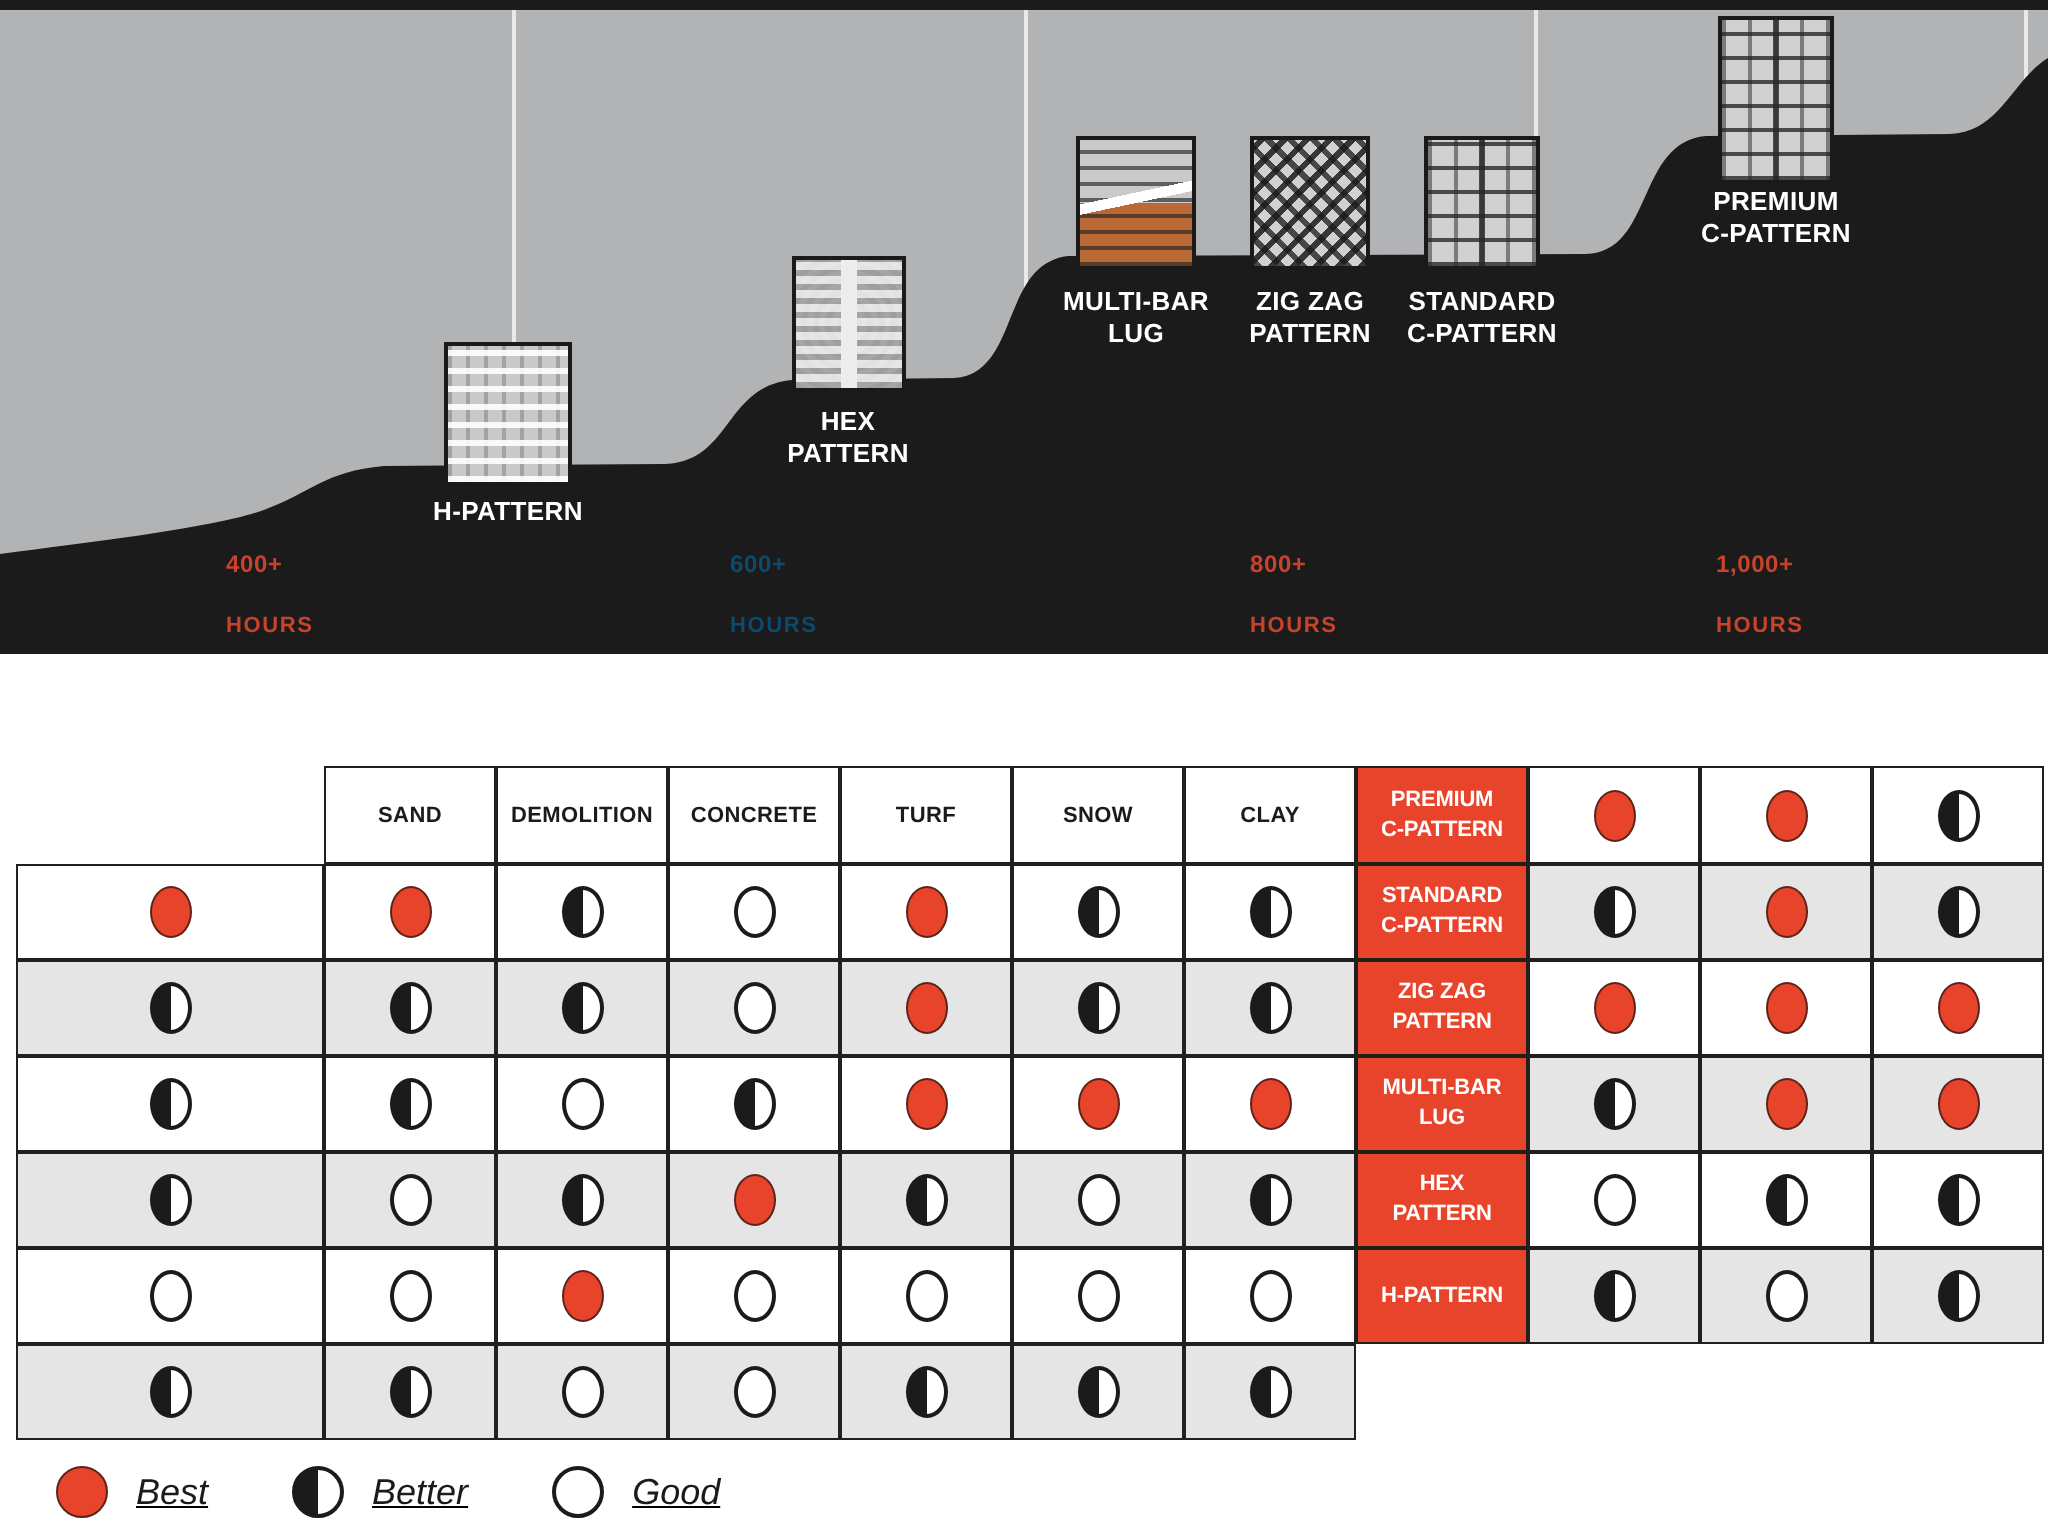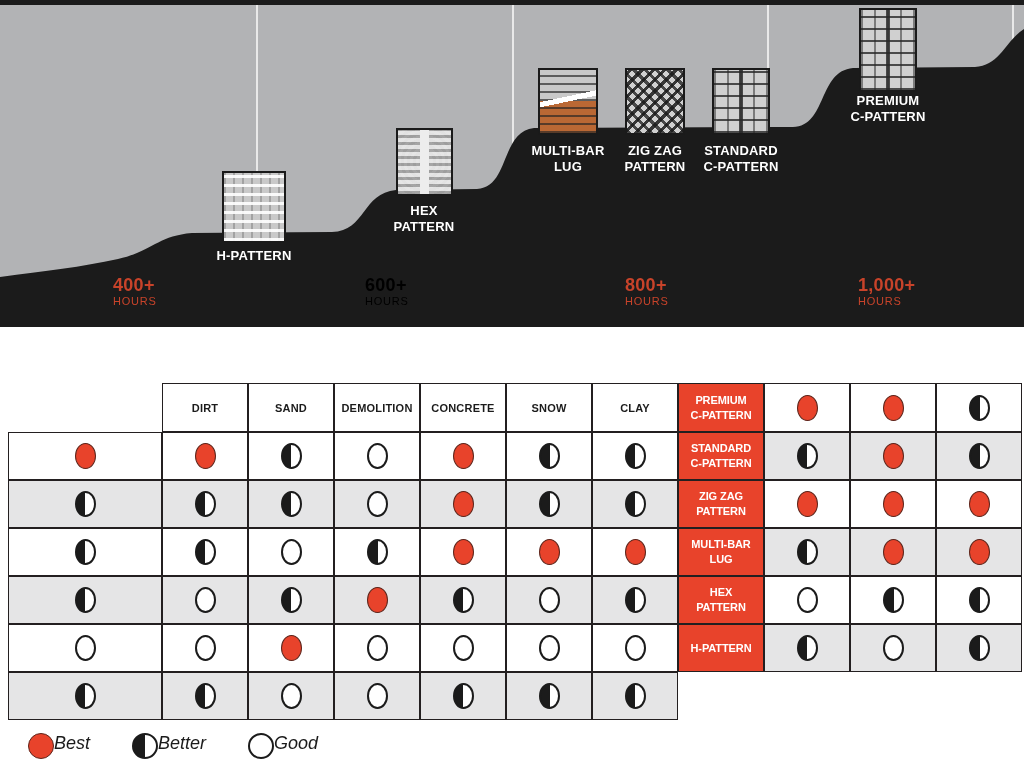--- a/index.html
+++ b/index.html
@@ -27,22 +27,22 @@
     repeating-linear-gradient(45deg, rgba(25,25,25,.75) 0 3px, transparent 3px 8px),
     repeating-linear-gradient(-45deg, rgba(25,25,25,.75) 0 3px, rgba(220,220,220,.85) 3px 8px);}
   .thumb-c{background-color:#d0d0d0;background-image:
     linear-gradient(90deg, transparent 0 47%, rgba(40,40,40,.8) 47% 53%, transparent 53%),
     repeating-linear-gradient(0deg, rgba(40,40,40,.8) 0 2px, transparent 2px 12px),
     repeating-linear-gradient(90deg, rgba(40,40,40,.5) 0 2px, transparent 2px 13px);}
   .pat-label{position:absolute;z-index:3;width:124px;text-align:center;color:#ffffff;
     font-weight:bold;font-size:13px;line-height:1.25;letter-spacing:.2px;}
   .pat-label span{display:block;}
   .hours{position:absolute;z-index:3;line-height:1;}
-  .hours .num{display:block;font-weight:bold;font-size:18px;letter-spacing:.3px;}
-  .hours .word{display:block;font-weight:normal;font-size:11px;letter-spacing:.8px;margin-top:2px;}
+  .hours .num{display:block;font-weight:bold;font-size:12px;letter-spacing:.3px;}
+  .hours .word{display:block;font-weight:bold;font-size:11px;letter-spacing:.8px;margin-top:20px;}
 
   
   .footnote{position:absolute;left:6px;top:332px;font-style:italic;font-size:14px;color:#1b1b1b;}
 
   
   .matrix{position:absolute;left:8px;top:383px;display:grid;
     grid-template-columns:154px repeat(10,86px);grid-template-rows:49px repeat(6,48px);}
   .cell{box-sizing:border-box;display:flex;align-items:center;justify-content:center;}
   .cell.corner{background:#ffffff;border:none;}
   .cell.colhead{background:#ffffff;border:1px solid #231f20;font-weight:bold;font-size:11px;
@@ -52,21 +52,21 @@
   .cell.datacell{background:#ffffff;border:1px solid #231f20;}
   .cell.datacell.alt{background:#e5e5e6;}
 
   .dot{display:inline-block;width:21px;height:26px;border-radius:50%;box-sizing:border-box;}
   .dot-best{border:1px solid #5d241a;}
   .dot-better{background:linear-gradient(90deg,#1b1b1b 0 50%,#ffffff 50% 100%);border:2px solid #1b1b1b;}
   .dot-good{background:#ffffff;border:2px solid #1b1b1b;}
 
   
   .legend{position:absolute;left:28px;top:733px;display:flex;align-items:center;gap:42px;}
-  .legend-item{display:flex;align-items:flex-start;gap:0;}
+  .legend-item{display:flex;align-items:center;gap:14px;text-decoration:underline;}
   .legend .dot{width:26px;height:26px;}
   .legend-label{font-style:italic;font-size:18px;color:#1b1b1b;}
 </style>
 </head>
 <body>
 
 <div class="page">
 
   <section class="ladder">
     <div class="hangline" style="left:256px;height:240px;"></div>
@@ -110,41 +110,41 @@
     </div>
     <div class="pat-label" style="left:826px;top:93px;">
       <span>PREMIUM</span>
       <span>C-PATTERN</span>
     </div>
 
     <div class="hours" style="left: 113px; top: 276px; color: rgb(200, 67, 42);">
       <span class="num">400+</span>
       <span class="word">HOURS</span>
     </div>
-    <div class="hours" style="left: 365px; top: 276px; color: #000000;">
+    <div class="hours" style="left: 365px; top: 276px; color: #0c4a6e;">
       <span class="num">600+</span>
       <span class="word">HOURS</span>
     </div>
     <div class="hours" style="left: 625px; top: 276px; color: rgb(200, 67, 42);">
       <span class="num">800+</span>
       <span class="word">HOURS</span>
     </div>
     <div class="hours" style="left: 858px; top: 276px; color: rgb(200, 67, 42);">
       <span class="num">1,000+</span>
       <span class="word">HOURS</span>
     </div>
   </section>
 
 
   <section class="matrix">
       <div class="cell corner"></div>
-      <div class="cell colhead">DIRT</div>
       <div class="cell colhead">SAND</div>
       <div class="cell colhead">DEMOLITION</div>
       <div class="cell colhead">CONCRETE</div>
+      <div class="cell colhead">TURF</div>
       <div class="cell colhead">SNOW</div>
       <div class="cell colhead">CLAY</div>
       <div class="cell rowhead" style="background: rgb(232, 67, 43);">
         <span>PREMIUM</span>
         <span>C-PATTERN</span>
       </div>
       <div class="cell datacell">
         <span class="dot dot-best" style="background: rgb(232, 67, 43);"></span>
       </div>
       <div class="cell datacell">

